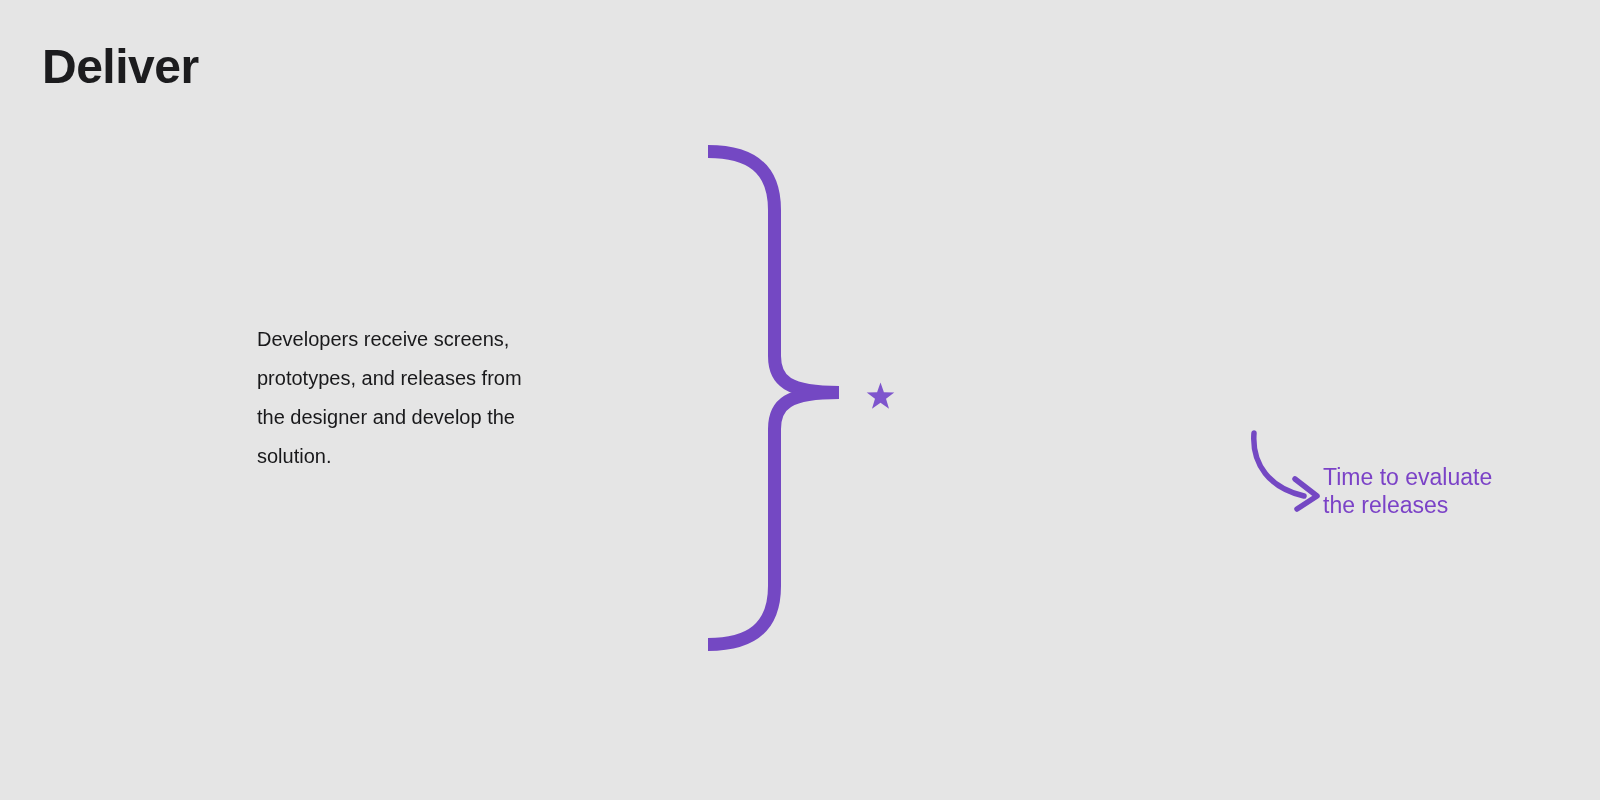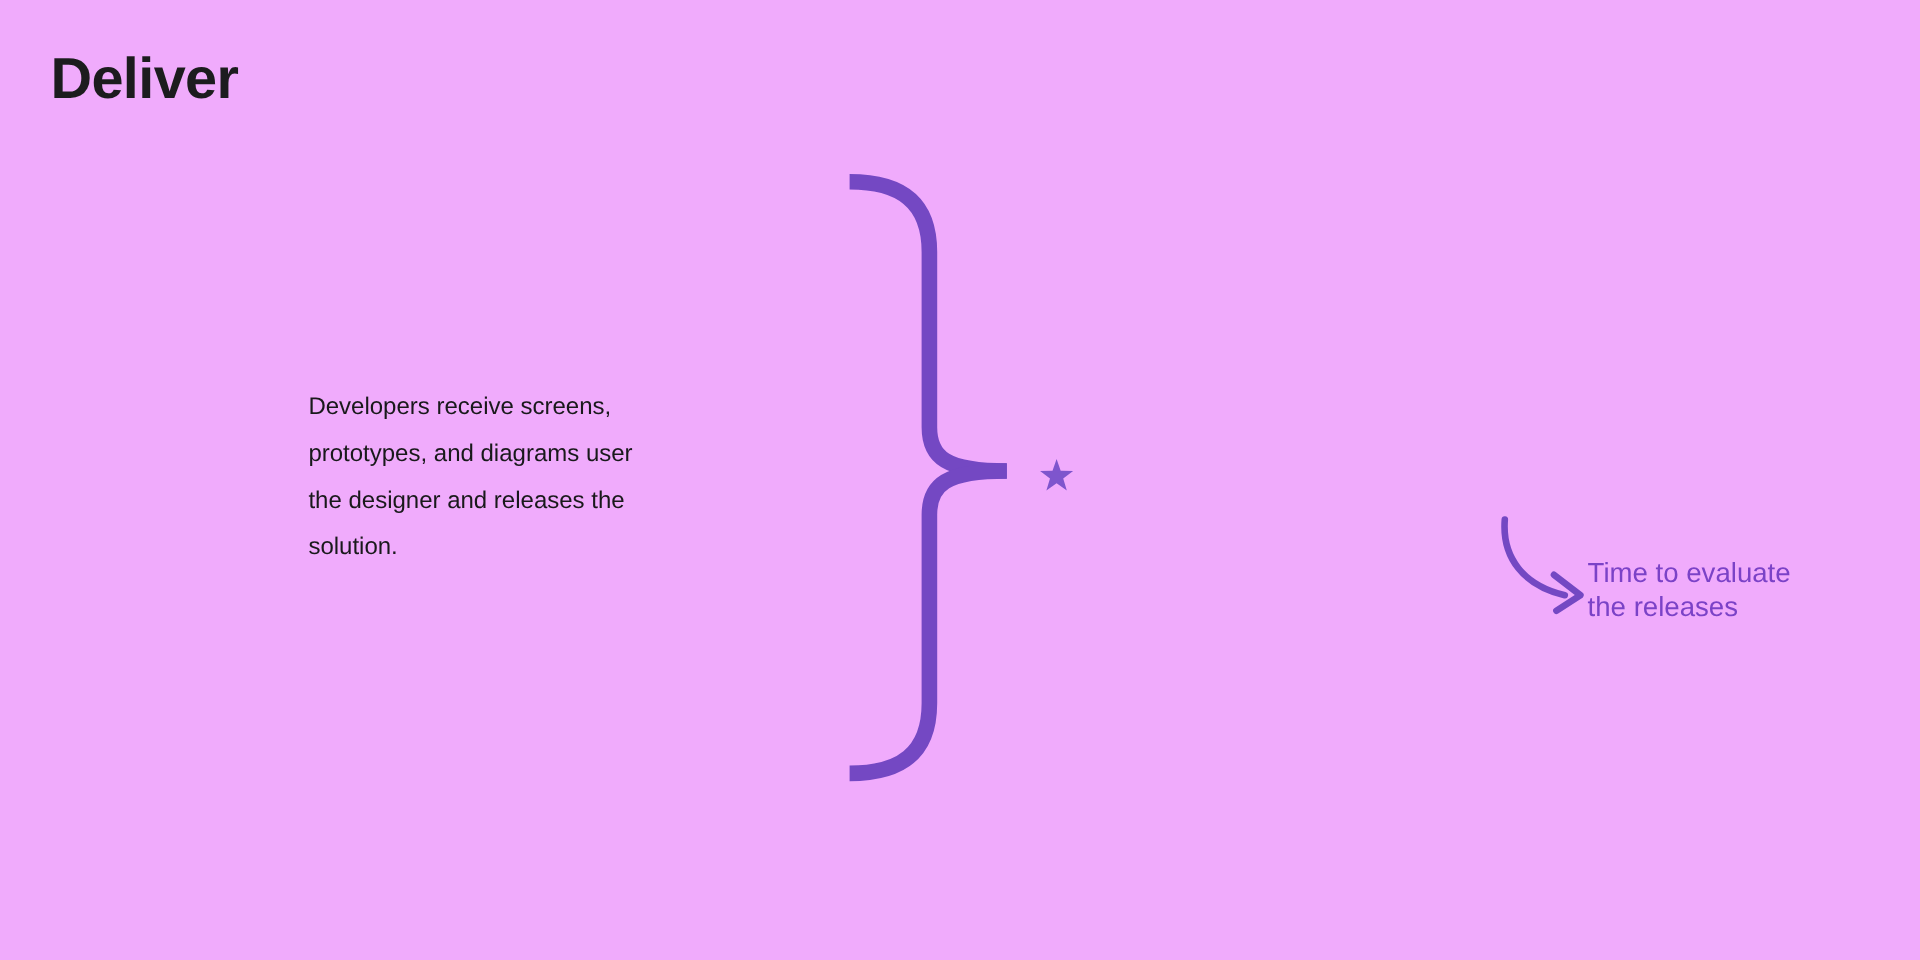--- a/index.html
+++ b/index.html
@@ -1,20 +1,20 @@
 <!DOCTYPE html>
 <html><head>
 <meta charset="utf-8">
 <style>
   html, body { margin: 0; padding: 0; }
   .canvas {
     position: relative;
     width: 1600px;
     height: 800px;
-    background: #f0abfc;
+    background: #e5e5e5;
     font-family: "Liberation Sans", sans-serif;
     overflow: hidden;
   }
   .title {
     position: absolute;
     left: 42px;
     top: 43px;
     margin: 0;
     font-size: 48px;
     font-weight: 700;
@@ -72,22 +72,22 @@
 </style>
 </head>
 <body>
 
 <div class="canvas">
 
   <h1 class="title">Deliver</h1>
 
   <div class="description">
     <div class="line">Developers receive screens,</div>
-    <div class="line">prototypes, and diagrams user</div>
-    <div class="line">the designer and releases the</div>
+    <div class="line">prototypes, and releases from</div>
+    <div class="line">the designer and develop the</div>
     <div class="line">solution.</div>
   </div>
 
   <svg class="brace-svg" viewBox="0 0 160 520">
     <path d="M 13 11.5 C 55 11.5 79.5 28 79.5 70 L 79.5 216 C 79.5 241 93 252.5 144 252.5" fill="none" stroke-width="13" stroke-linecap="butt" stroke="#7448c3"></path>
     <path d="M 13 504.5 C 55 504.5 79.5 488 79.5 446 L 79.5 289 C 79.5 264 93 252.5 144 252.5" fill="none" stroke-width="13" stroke-linecap="butt" stroke="#7448c3"></path>
   </svg>
 
   <div class="outcome-row">
     <svg width="29" height="28" viewBox="0 0 30 29">

